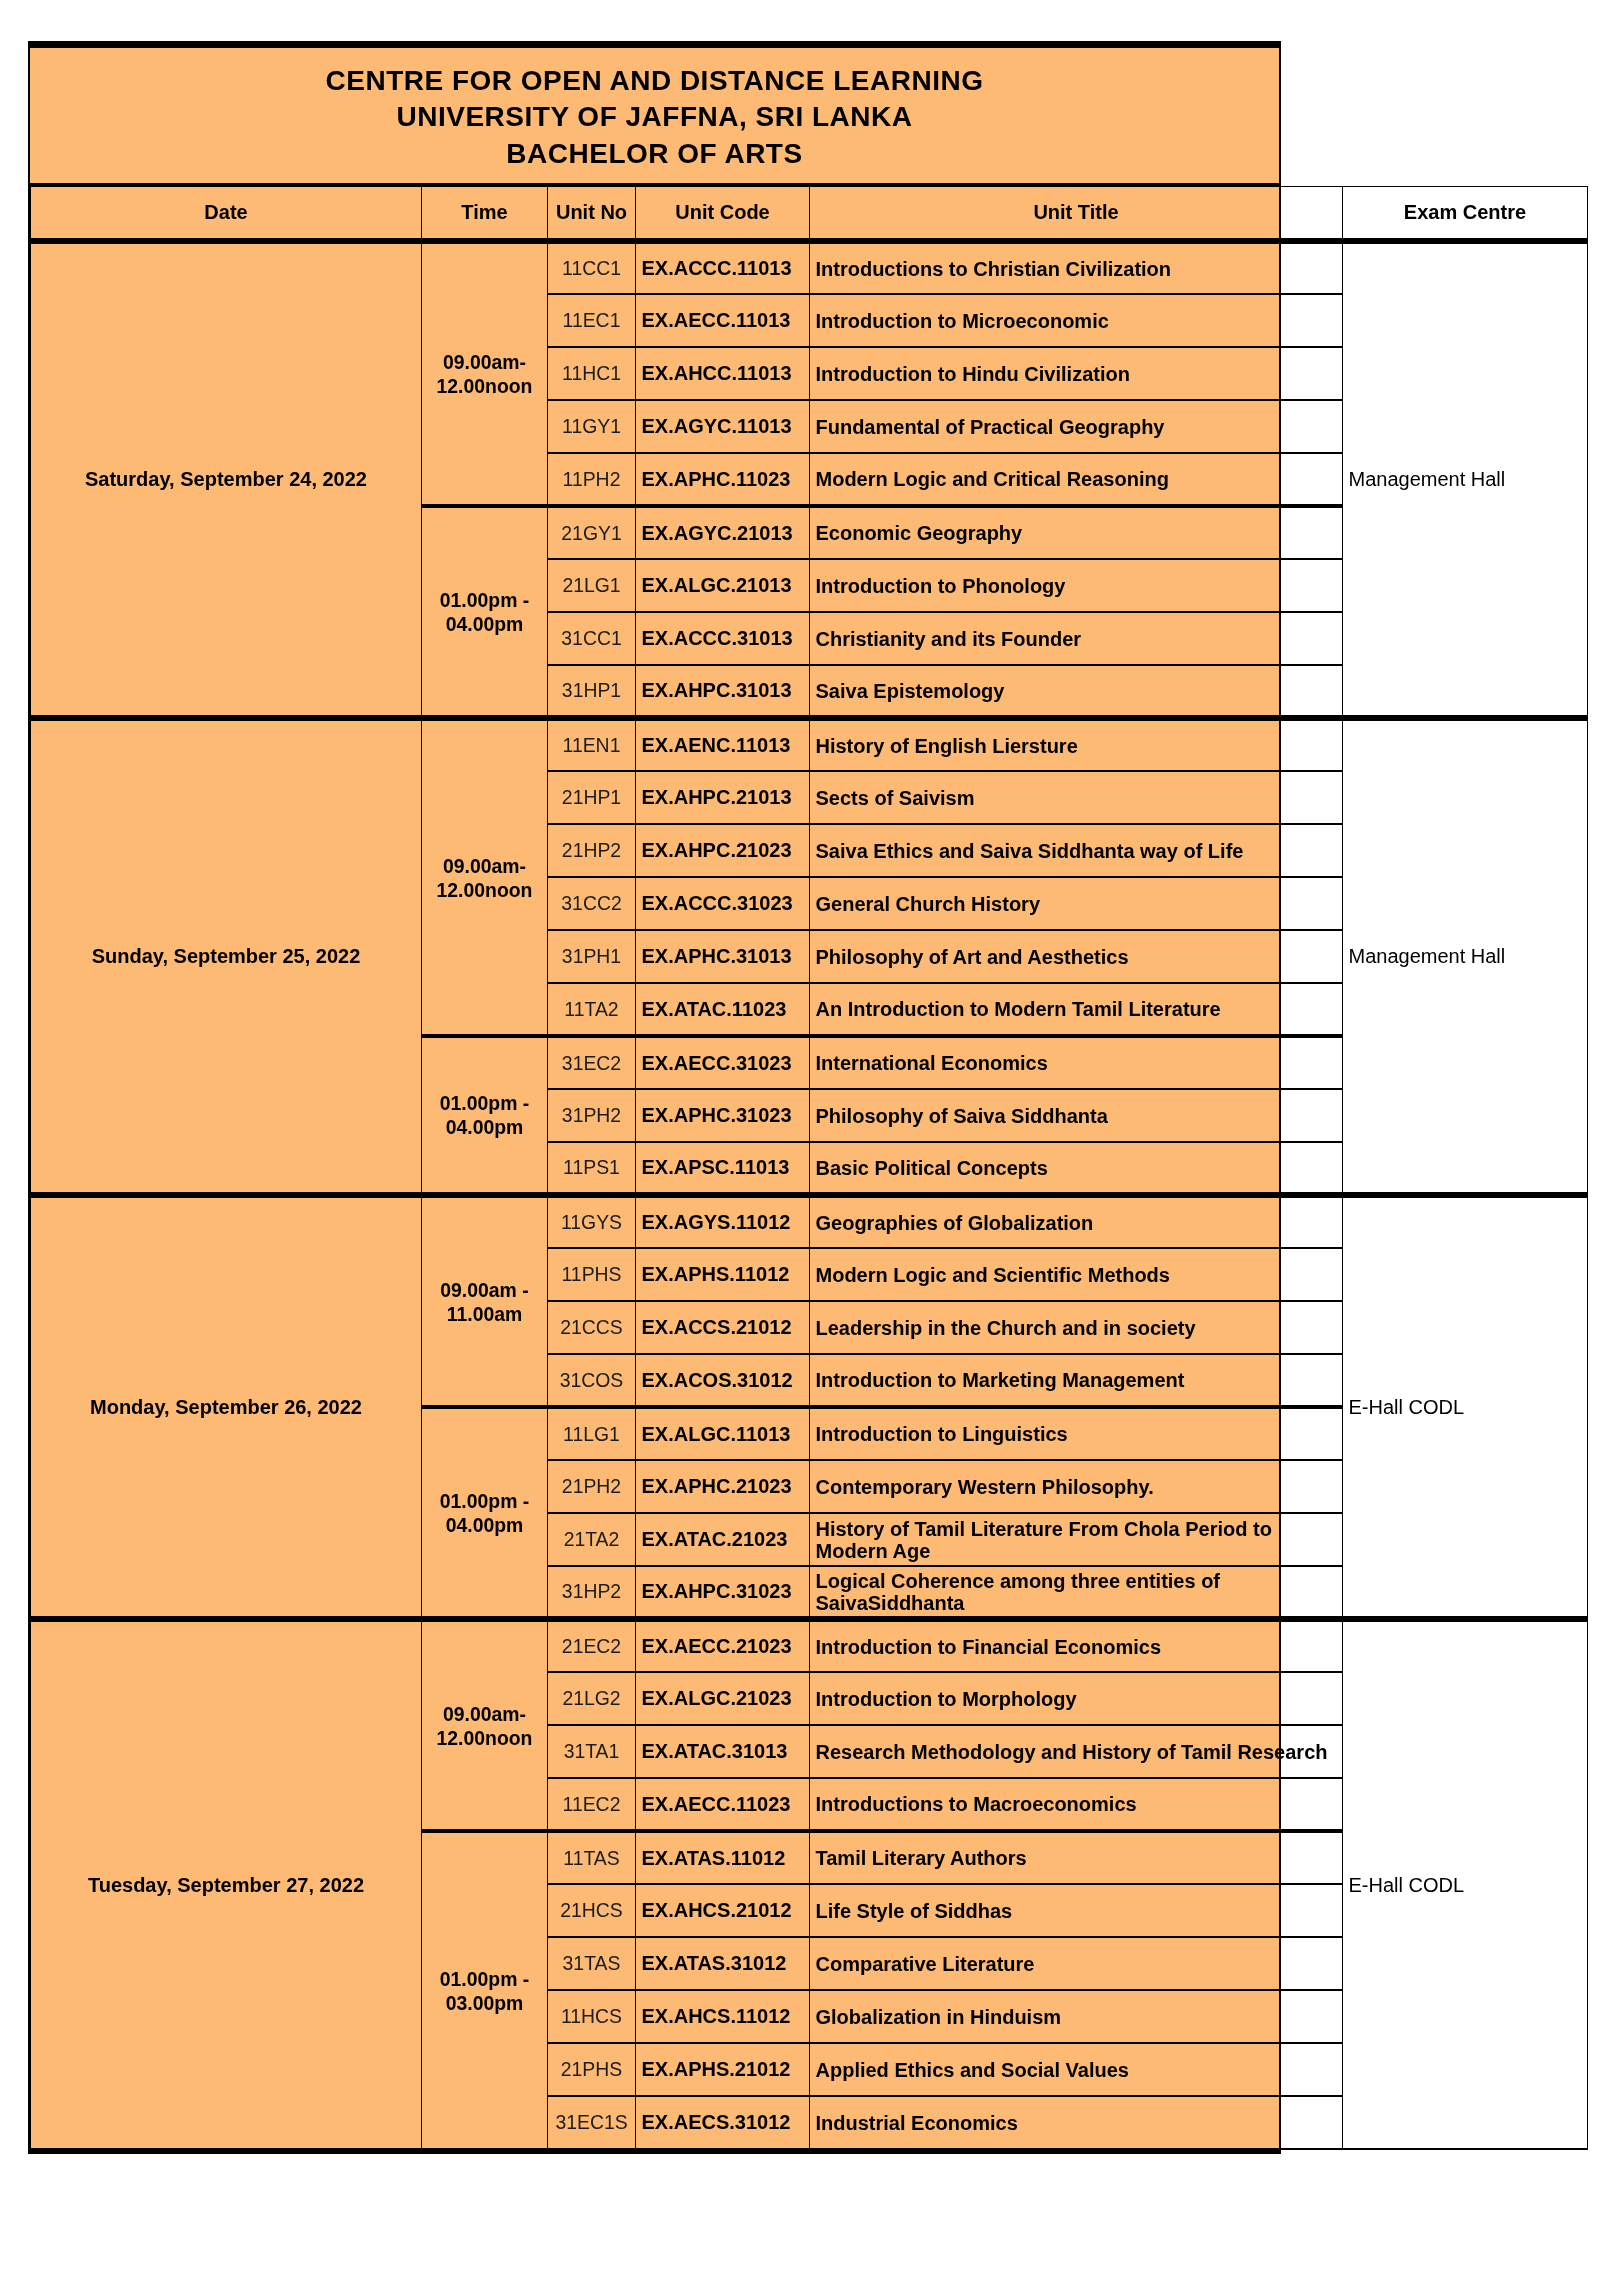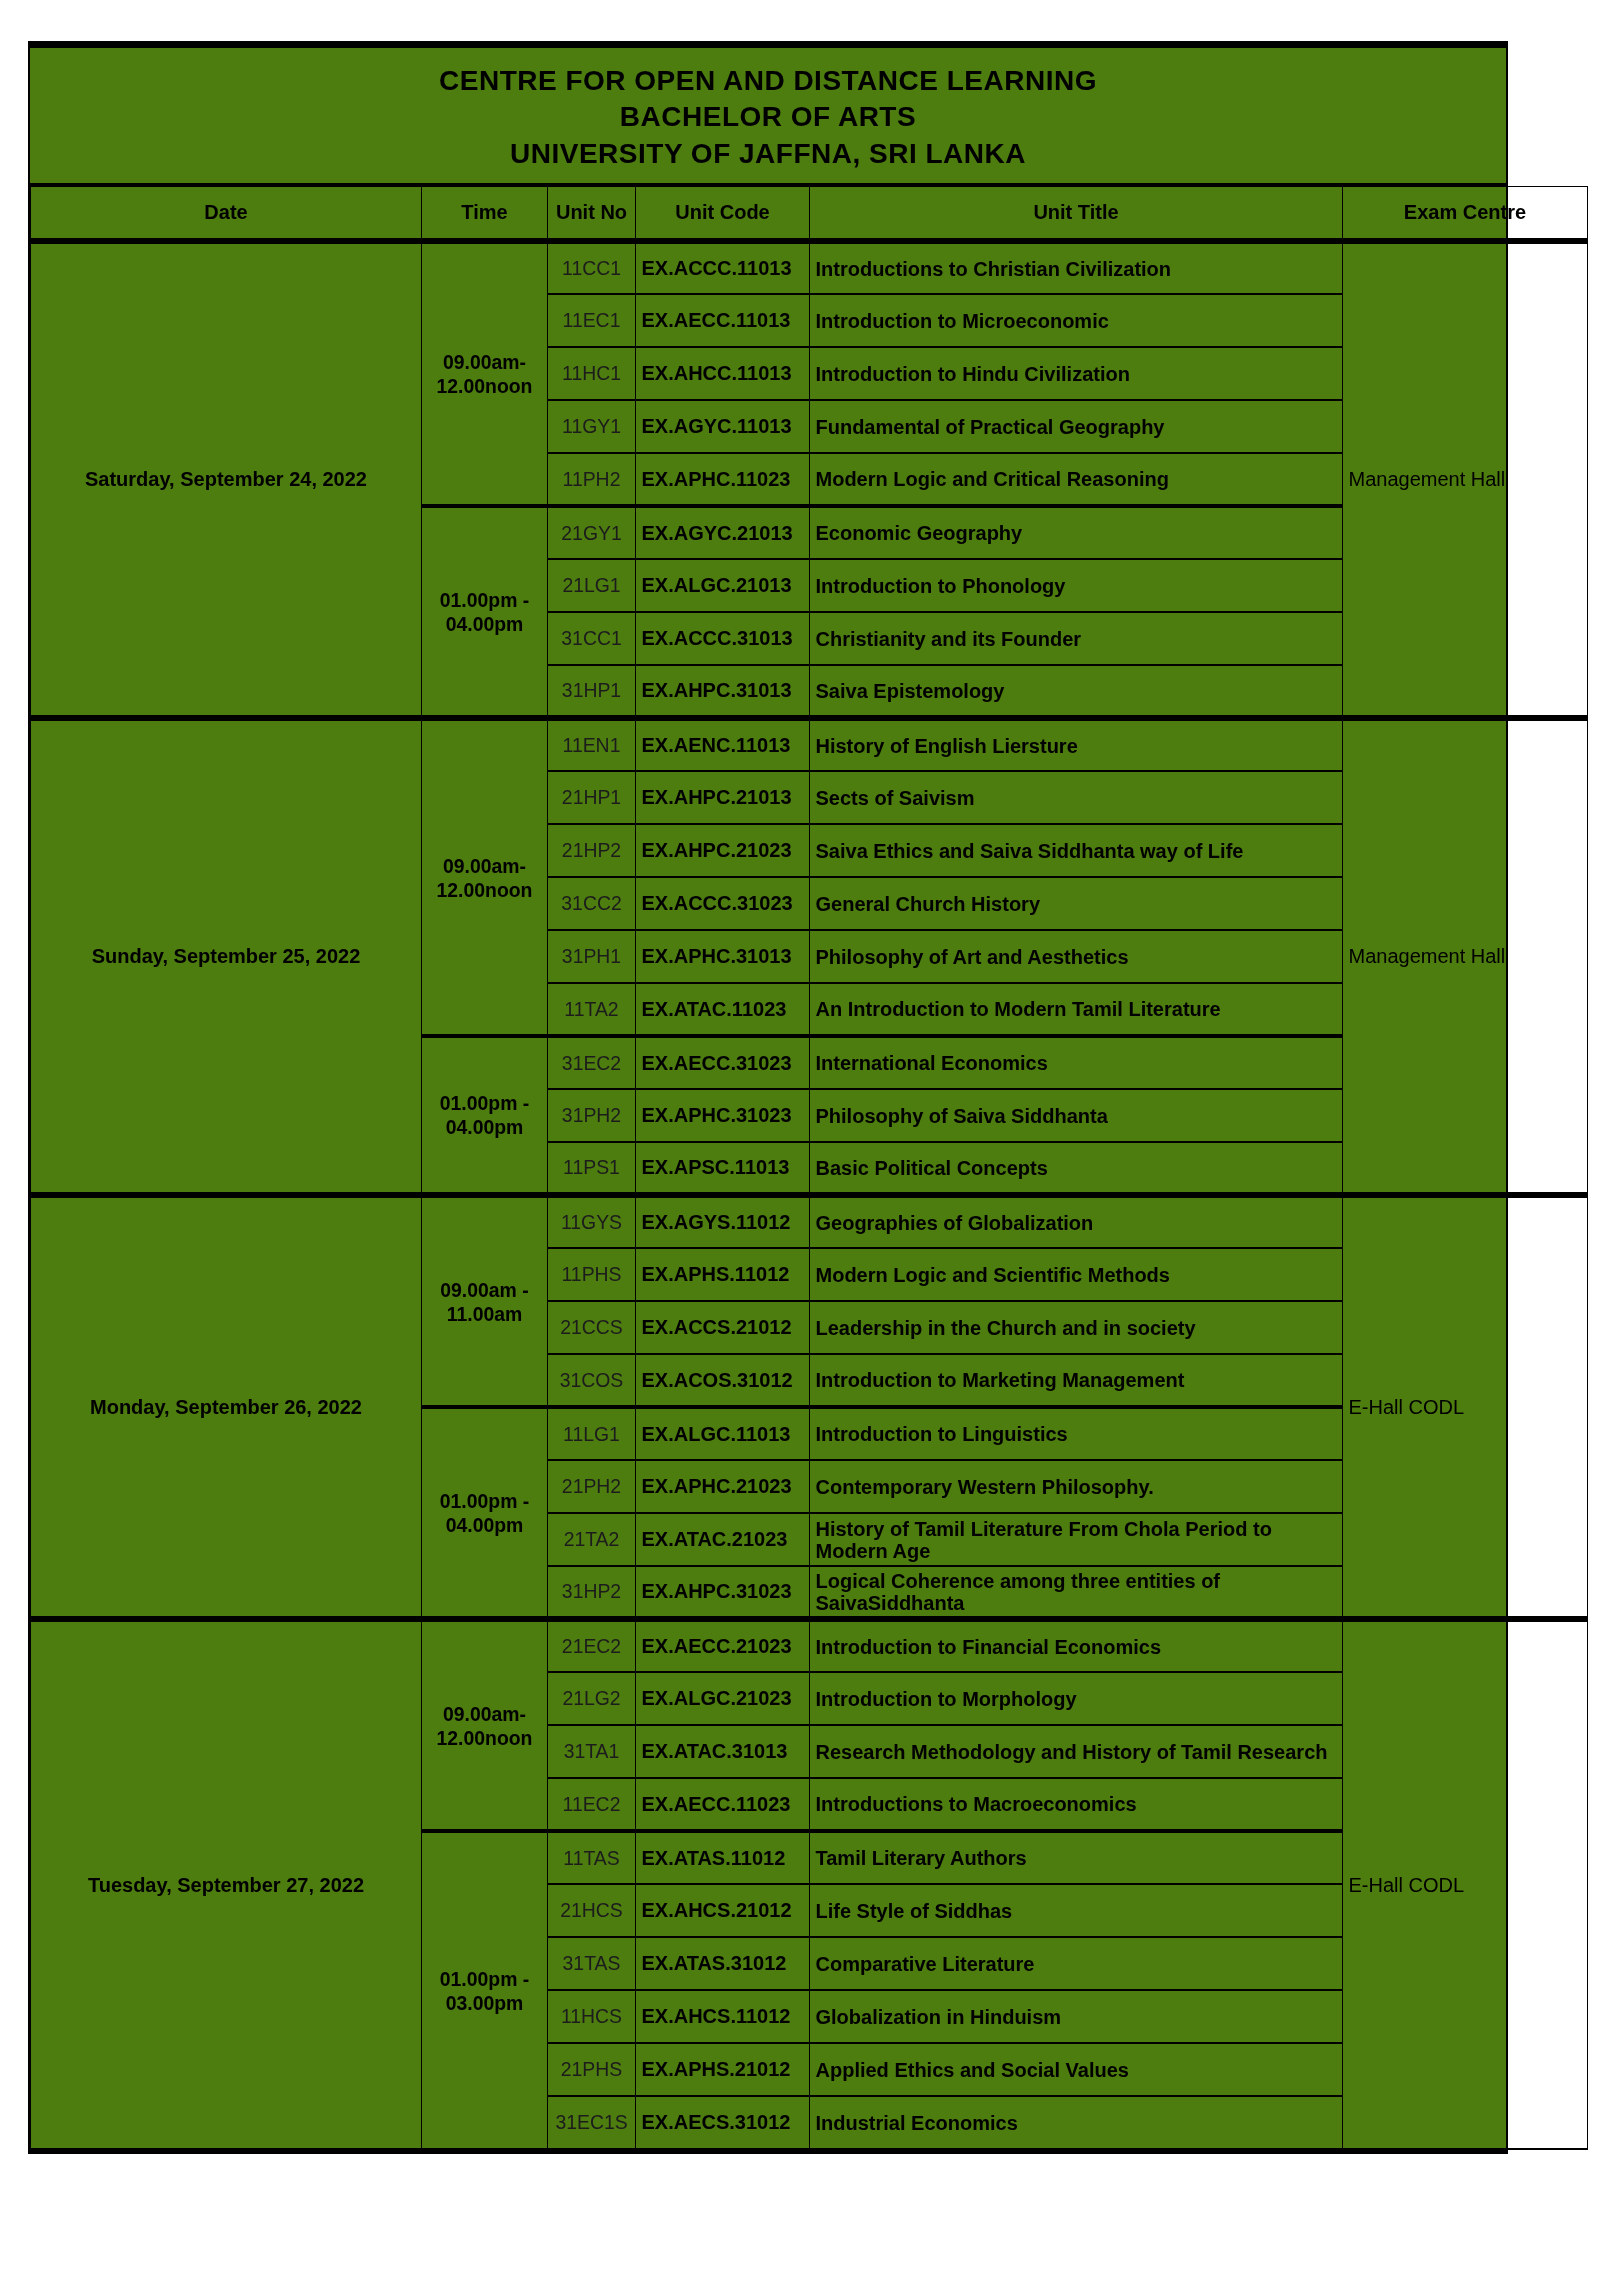--- a/index.html
+++ b/index.html
@@ -11,26 +11,26 @@
     width: 1620px;
     height: 2290px;
     position: relative;
     font-family: "Liberation Sans", "DejaVu Sans", sans-serif;
     color: #000;
   }
   .sheet {
     position: absolute;
     left: 28px;
     top: 41px;
-    width: 1480px;
+    width: 1253px;
     box-sizing: border-box;
     border: 2.8px solid #000;
     border-top: 7.4px solid #000;
     border-bottom: 4.6px solid #000;
-    background: #4d7c0f;
+    background: #fdba74;
   }
   .title-block {
     border-bottom: 3.7px solid #000;
     text-align: center;
     padding: 14.8px 9.2px 11px 9.2px;
   }
   .title-line {
     font-weight: bold;
     font-size: 28px;
     line-height: 1.30;
@@ -101,22 +101,22 @@
     font-size: 20px;
   }
 </style>
 </head>
 <body>
 
 <div class="sheet">
 
   <div class="title-block">
     <div class="title-line">CENTRE FOR OPEN AND DISTANCE LEARNING</div>
+    <div class="title-line">UNIVERSITY OF JAFFNA, SRI LANKA</div>
     <div class="title-line">BACHELOR OF ARTS</div>
-    <div class="title-line">UNIVERSITY OF JAFFNA, SRI LANKA</div>
   </div>
 
   <table class="tt">
     <colgroup>
       <col style="width:391px">
       <col style="width:126px">
       <col style="width:88px">
       <col style="width:174px">
       <col style="width:533px">
       <col style="width:245px">

